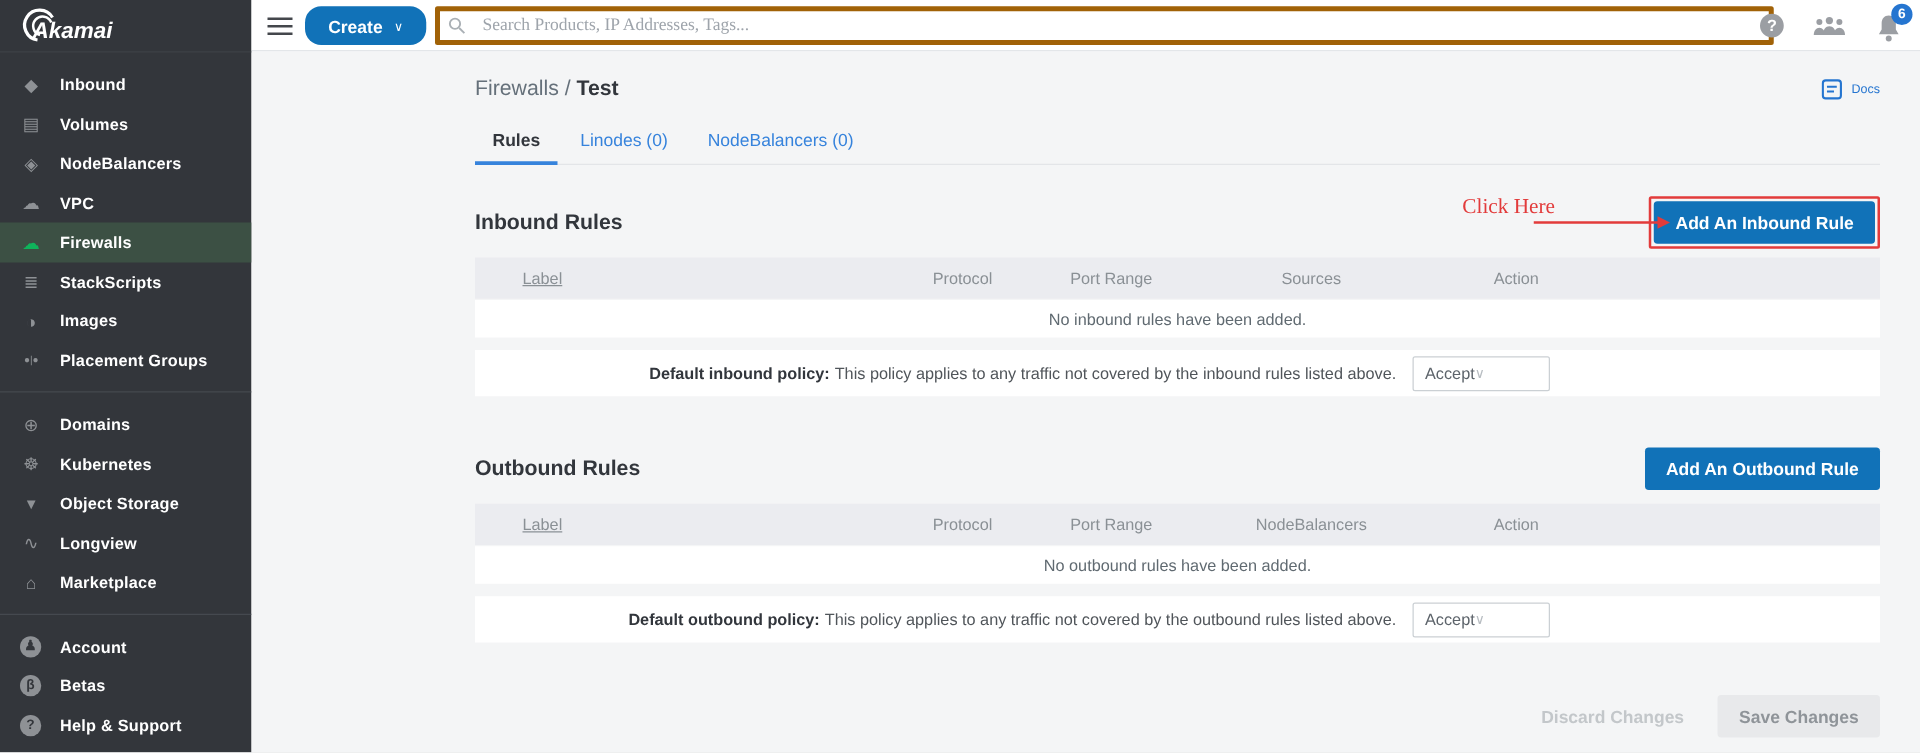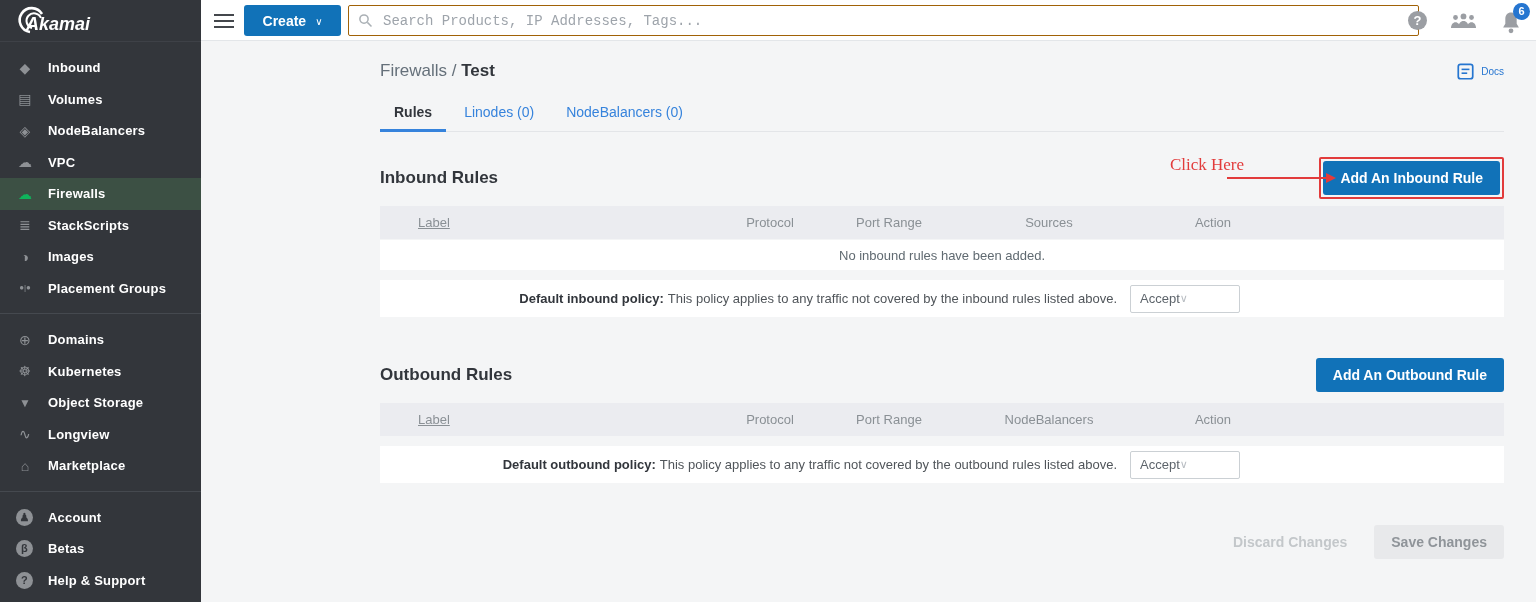--- a/index.html
+++ b/index.html
@@ -38,30 +38,30 @@
   .topbar {
     position:absolute; left:201px; right:0; top:0; height:41px; background:#fff;
     border-bottom:1px solid #e3e6e9; z-index:4;
   }
   .burger { position:absolute; left:13px; top:14px; width:20px; height:14px;
     border-top:2px solid #44474c; border-bottom:2px solid #44474c; cursor:pointer; }
   .burger::after { content:""; position:absolute; left:0; right:0; top:4px;
     height:2px; background:#44474c; }
   .create-btn {
     position:absolute; left:43px; top:5px; width:97px; height:31px;
-    background:#1172b8; color:#fff; border:none; border-radius:3px;
+    background:#1172b8; color:#fff; border:none; border-radius:13px;
     font-family:inherit; font-size:14px; font-weight:700; cursor:pointer;
     display:flex; align-items:center; justify-content:center; gap:9px;
   }
   .create-chev { font-size:10px; font-weight:400; position:relative; top:1px; }
   .search-wrap { position:absolute; left:147px; right:117px; top:5px; height:31px; }
   .search-wrap svg { position:absolute; left:10px; top:8px; }
   .search-input {
-    width:100%; height:100%; border:1px solid #a16207; border-radius:2px;
-    background:#fff; padding:0 10px 0 34px; font-family:Liberation Mono, monospace; font-size:14px;
+    width:100%; height:100%; border:4px solid #a16207; border-radius:2px;
+    background:#fff; padding:0 10px 0 34px; font-family:Liberation Serif, serif; font-size:14px;
     color:#4d7c0f; outline:none;
   }
   .search-input::placeholder { color:#9ea4ab; }
   .topbar-icons { position:absolute; right:12px; top:0; height:41px;
     display:flex; align-items:center; gap:23px; }
   .q-circle { width:19px; height:19px; border-radius:50%; background:#9b9ea3;
     color:#fff; font-size:13px; font-weight:700; text-align:center; line-height:19px;
     cursor:pointer; }
   .bell-wrap { position:relative; width:24px; height:26px; cursor:pointer; margin-top:4px; }
   .badge {
@@ -306,20 +306,23 @@
 
       <div class="tbl">
         <div class="thead">
           <div class="th-label">Label</div>
           <div class="th-c">Protocol</div>
           <div class="th-c">Port Range</div>
           <div class="th-c">NodeBalancers</div>
           <div class="th-c">Action</div>
           <div></div>
         </div>
+        <div class="empty-row">
+          <span>No outbound rules have been added.</span>
+        </div>
         <div class="policy-row">
           <span class="policy-label">Default outbound policy:</span>
           <span>This policy applies to any traffic not covered by the outbound rules listed above.</span>
           <div class="select">
             <span>Accept</span>
             <span class="select-chev">∨</span>
           </div>
         </div>
       </div>
 

